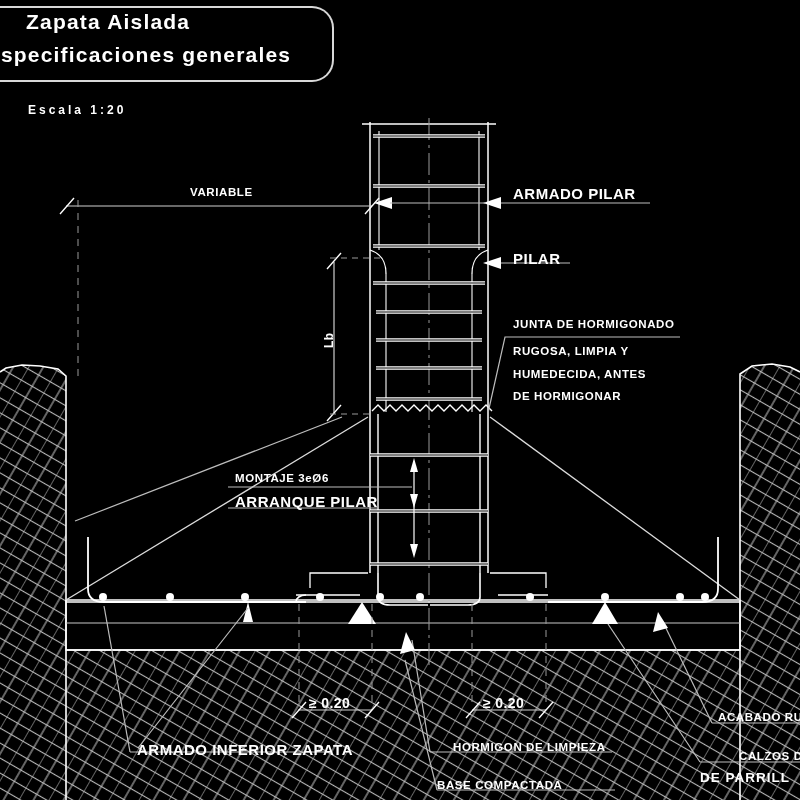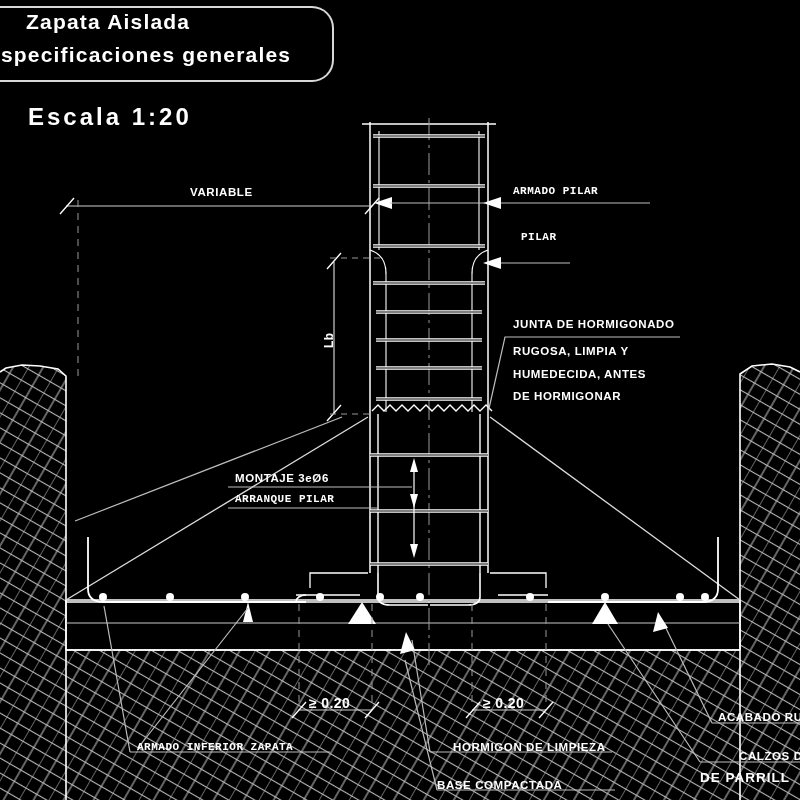--- a/index.html
+++ b/index.html
@@ -28,32 +28,32 @@
     font-family: "Liberation Sans", sans-serif;
     white-space: nowrap;
     letter-spacing: 0.5px;
   }
   .title-big {
     font-size: 21px;
     font-weight: bold;
     letter-spacing: 1.2px;
   }
   .scale-txt {
-    font-size: 24px;
+    font-size: 12px;
     font-weight: bold;
     letter-spacing: 3px;
   }
   .lbl {
     font-size: 11.5px;
     font-weight: bold;
     letter-spacing: 0.6px;
   }
   .lbl-serif {
-    font-family: Liberation Mono, monospace;
-    font-size: 11px;
+    font-family: Liberation Sans, sans-serif;
+    font-size: 15px;
     font-weight: bold;
     letter-spacing: 0.5px;
   }
   .dim-txt {
     font-size: 14px;
     font-weight: bold;
     letter-spacing: 0.4px;
   }
   .lb-txt {
     font-size: 12px;
@@ -270,21 +270,21 @@
 
   <div class="txt lbl" style="left:190px; top:186px;">VARIABLE</div>
 
   <div class="txt lb-txt" style="left:322px; top:348px;">Lb</div>
 
   <div class="txt dim-txt" style="left:309px; top:695px;">≥ 0.20</div>
   <div class="txt dim-txt" style="left:483px; top:695px;">≥ 0.20</div>
 
   <div class="txt lbl-serif" style="left:513px; top:185px;">ARMADO PILAR</div>
 
-  <div class="txt lbl-serif" style="left:513px; top:231px;margin-left:8px;">PILAR</div>
+  <div class="txt lbl-serif" style="left:513px; top:250px;">PILAR</div>
 
   <div class="txt lbl" style="left:513px; top:318px;">JUNTA DE HORMIGONADO</div>
   <div class="txt lbl" style="left:513px; top:345px;">RUGOSA, LIMPIA Y</div>
   <div class="txt lbl" style="left:513px; top:368px;">HUMEDECIDA, ANTES</div>
   <div class="txt lbl" style="left:513px; top:390px;">DE HORMIGONAR</div>
 
   <div class="txt lbl" style="left:235px; top:472px;">MONTAJE 3eØ6</div>
   <div class="txt lbl-serif" style="left:235px; top:493px;">ARRANQUE PILAR</div>
 
   <div class="txt lbl-serif" style="left:137px; top:741px;">ARMADO INFERIOR ZAPATA</div>

